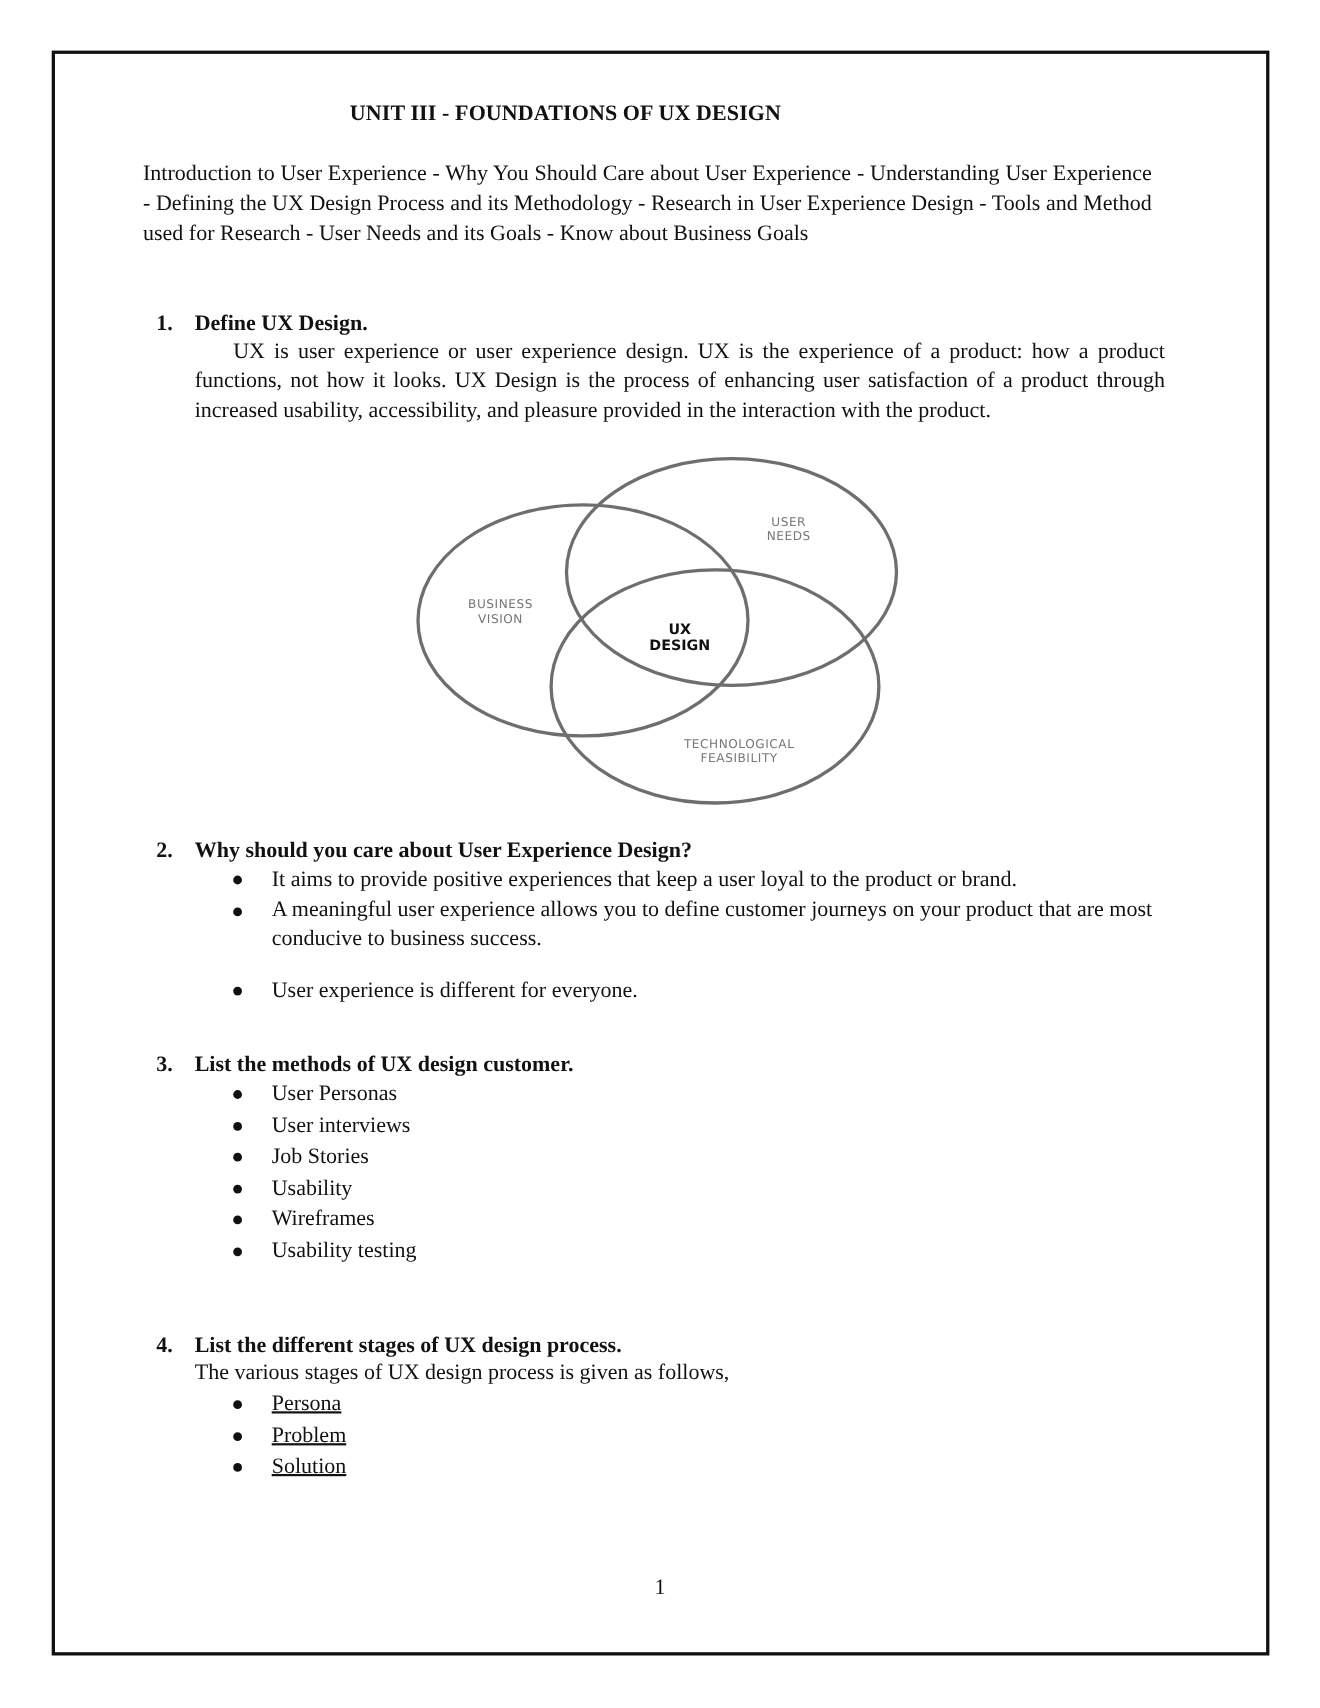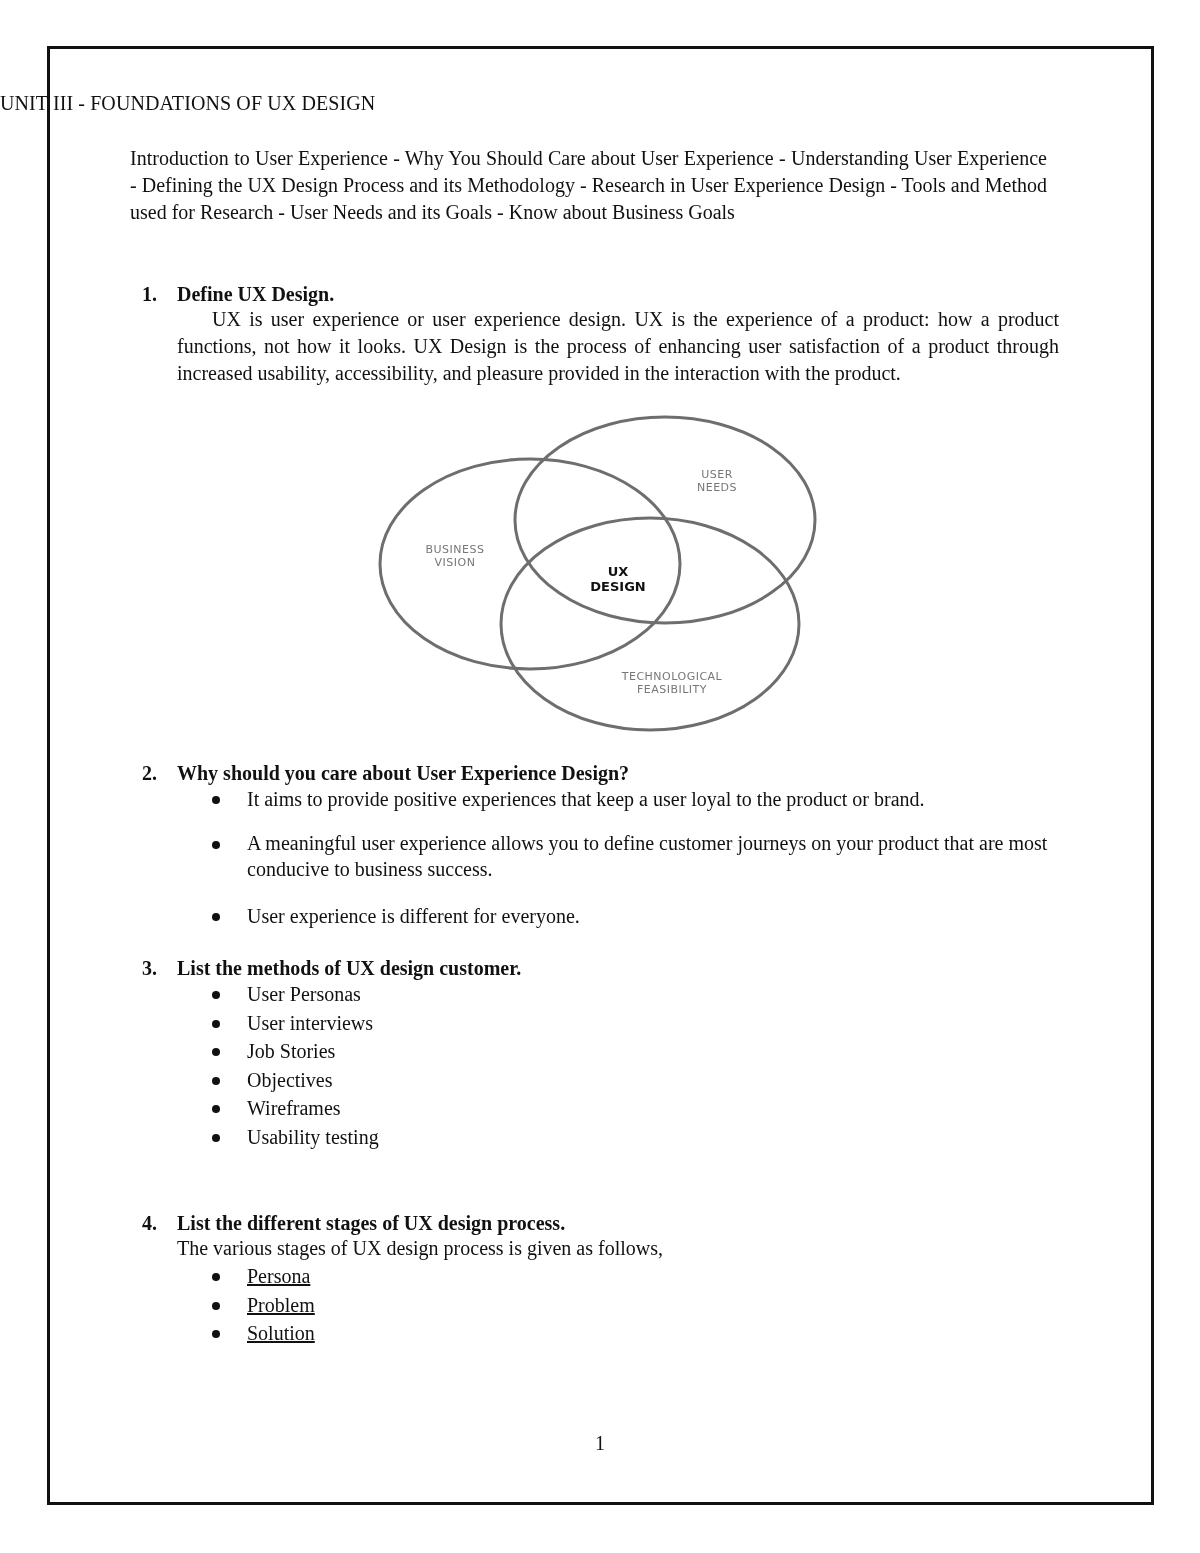--- a/index.html
+++ b/index.html
@@ -3,22 +3,22 @@
   <meta charset="utf-8">
   <style>
     * { box-sizing: border-box; margin: 0; padding: 0; }
     html, body { width: 1200px; height: 1553px; background: #ffffff; }
     body { position: relative; font-family: "Liberation Serif", "DejaVu Serif", serif; color: #111; }
     .page-border {
       position: absolute; left: 47px; top: 46px; width: 1107px; height: 1459px;
       border: 3px solid #111;
     }
     .title {
-      position: absolute; left: 0; top: 92px; width: 1028px; text-align: left;
-      font-weight: normal; font-size: 20px; letter-spacing: 0.1px;
+      position: absolute; left: 0; top: 92px; width: 1028px; text-align: center;
+      font-weight: bold; font-size: 20px; letter-spacing: 0.1px;
     }
     .intro {
       position: absolute; left: 130px; top: 145px; width: 917px;
       font-size: 20px; line-height: 27px; text-align: justify;
     }
     .q { position: absolute; left: 142px; font-size: 20px; }
     .q-head { font-weight: bold; display: flex; }
     .q-num { width: 35px; display: inline-block; }
     .q-body { padding-left: 35px; line-height: 27px; }
     .para { text-align: justify; width: 882px; text-indent: 35px; }
@@ -71,35 +71,35 @@
   </svg>
 </div>
 
 <div class="q" style="top:762px;">
   <div class="q-head">
     <span class="q-num">2.</span>
     <span>Why should you care about User Experience Design?</span>
   </div>
   <ul class="bullets" style="width:917px;">
     <li><span class="dot"></span><span>It aims to provide positive experiences that keep a user loyal to the product or brand.</span></li>
-    <li style="line-height:26px;margin-top:16px;"><span class="dot"></span><span>A meaningful user experience allows you to define customer journeys on your product that are most conducive to business success.</span></li>
+    <li style="line-height:26px;"><span class="dot"></span><span>A meaningful user experience allows you to define customer journeys on your product that are most conducive to business success.</span></li>
     <li style="margin-top:20px;"><span class="dot"></span><span>User experience is different for everyone.</span></li>
   </ul>
 </div>
 
 <div class="q" style="top:957px;">
   <div class="q-head">
     <span class="q-num">3.</span>
     <span>List the methods of UX design customer.</span>
   </div>
   <ul class="bullets">
     <li><span class="dot"></span><span>User Personas</span></li>
     <li><span class="dot"></span><span>User interviews</span></li>
     <li><span class="dot"></span><span>Job Stories</span></li>
-    <li><span class="dot"></span><span>Objectives</span></li>
+    <li><span class="dot"></span><span>Usability</span></li>
     <li><span class="dot"></span><span>Wireframes</span></li>
     <li><span class="dot"></span><span>Usability testing</span></li>
   </ul>
 </div>
 
 <div class="q" style="top:1212px;">
   <div class="q-head">
     <span class="q-num">4.</span>
     <span>List the different stages of UX design process.</span>
   </div>

